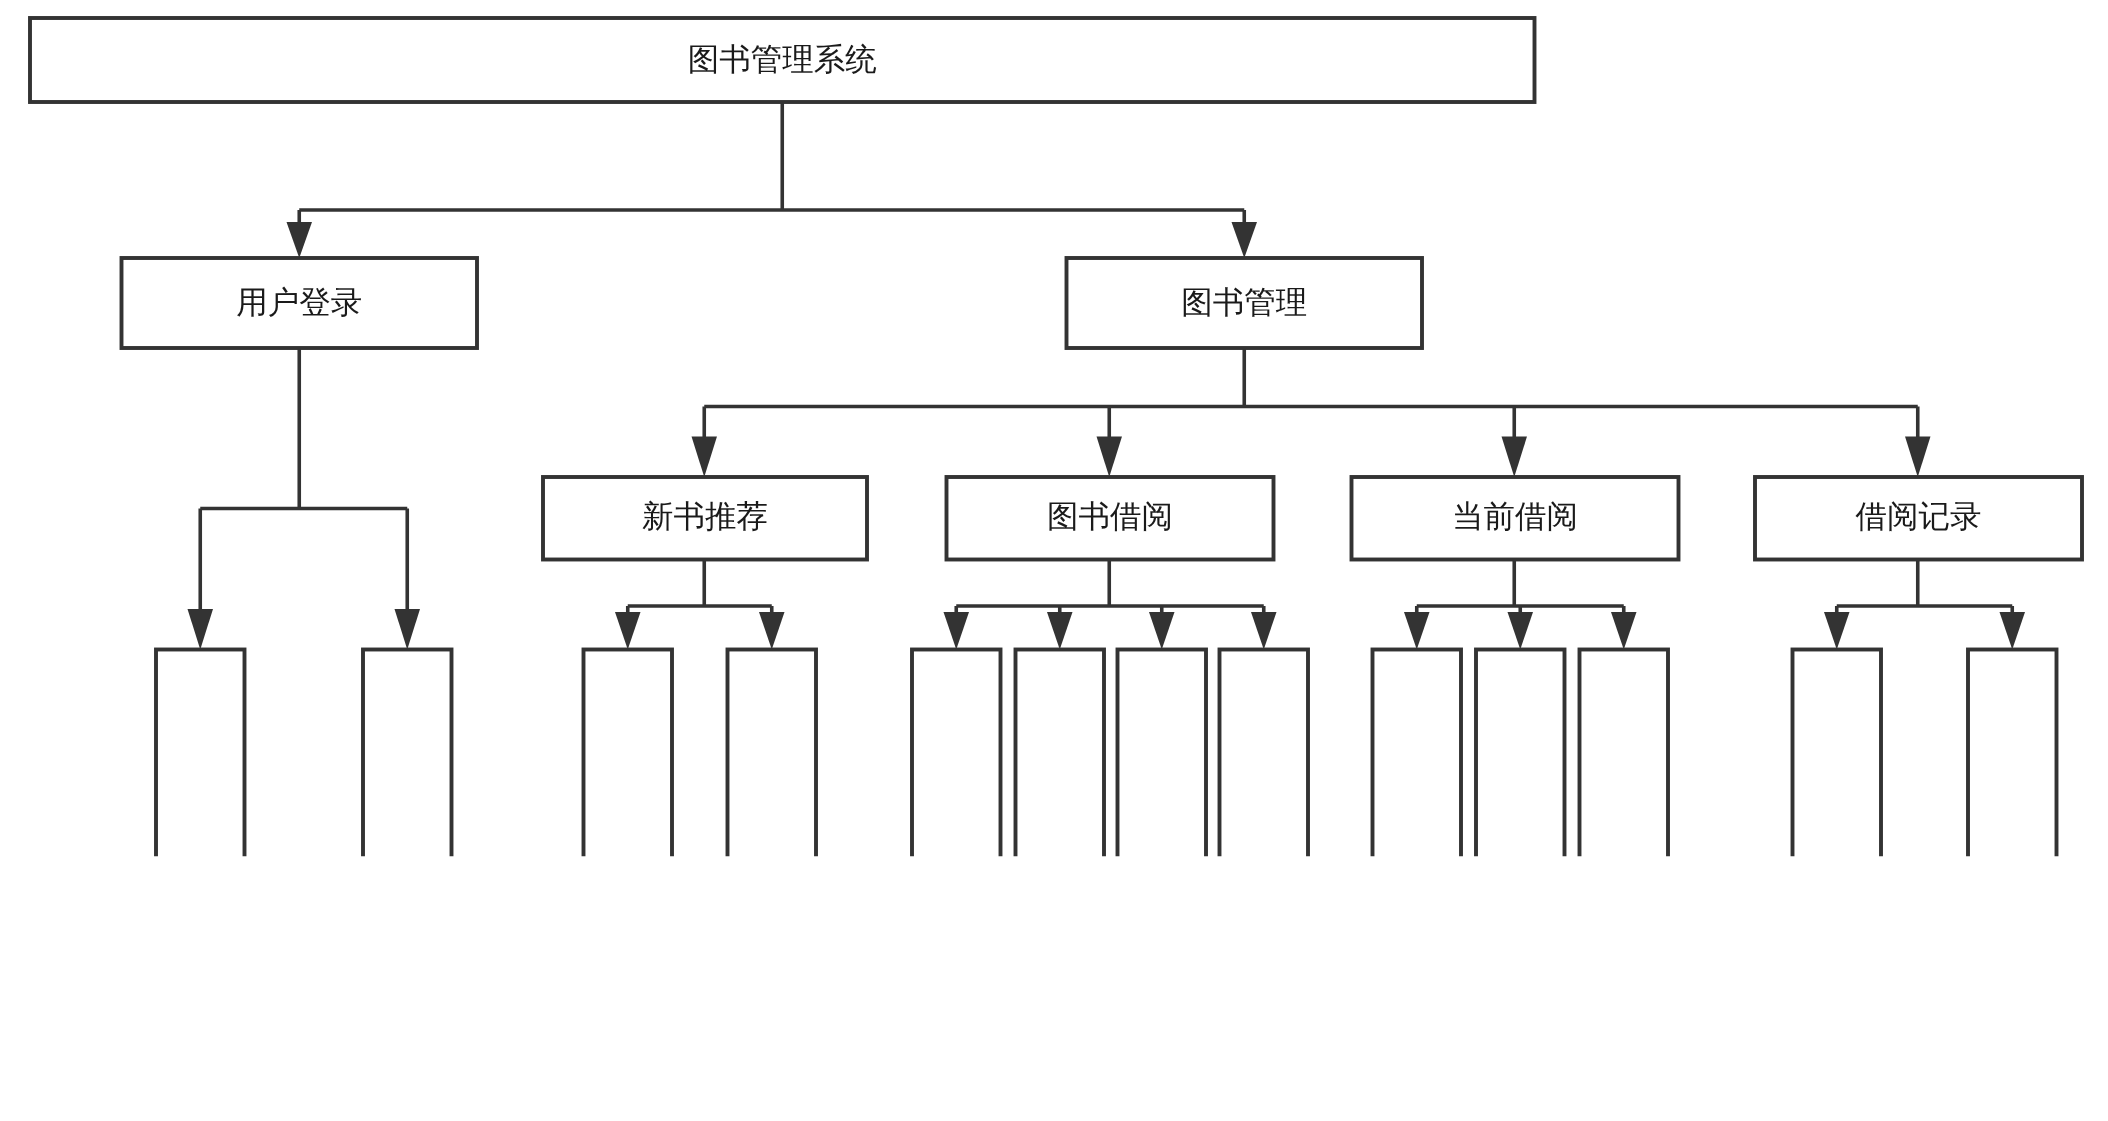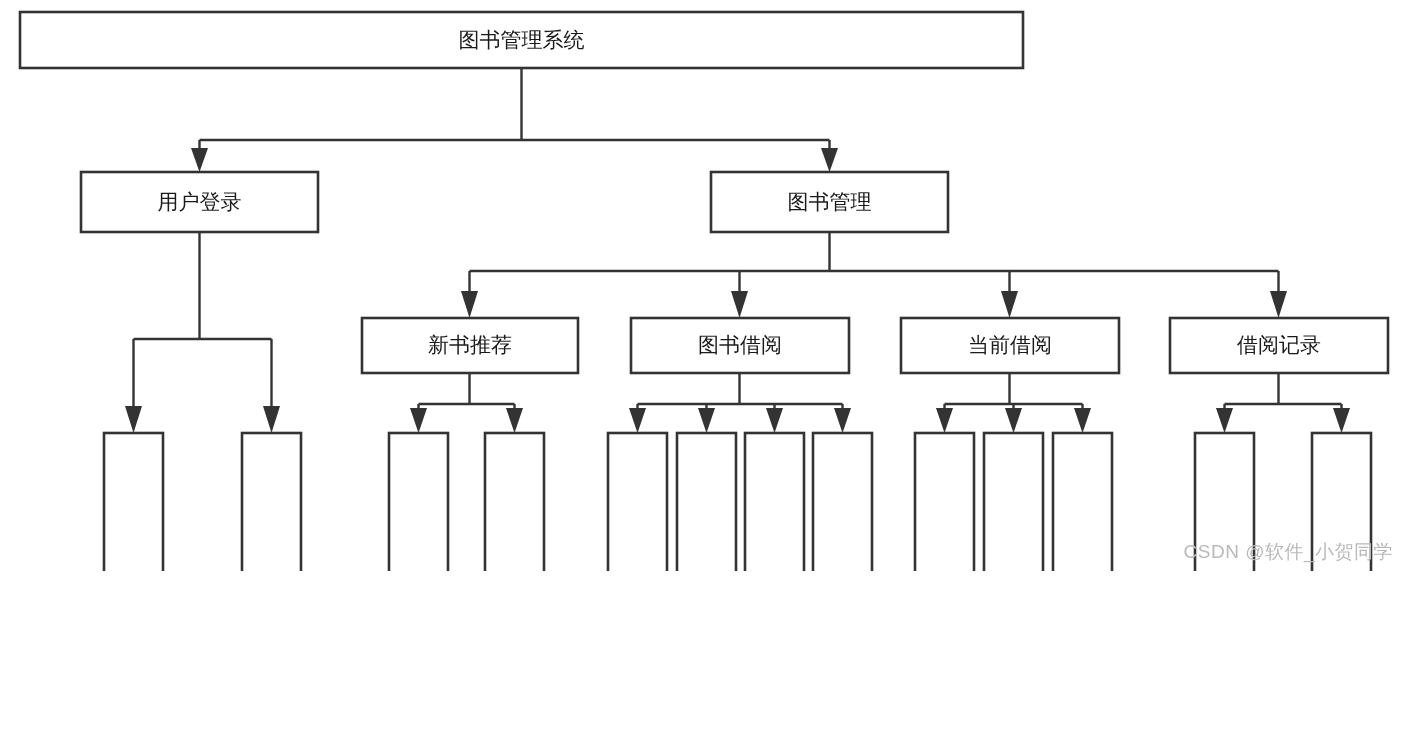--- a/index.html
+++ b/index.html
@@ -214,14 +214,13 @@
   <div class="node-label-vertical" style="left:608px; top:508px; width:59px; height:215px;">查询图书</div>
   <div class="node-label-vertical" style="left:677px; top:441px; width:59px; height:285px;">新增图书（管理员）</div>
   <div class="node-label-vertical" style="left:745px; top:441px; width:59px; height:285px;">编辑图书（管理员）</div>
   <div class="node-label-vertical" style="left:813px; top:508px; width:59px; height:215px;">借阅图书</div>
   <div class="node-label-vertical" style="left:915px; top:508px; width:59px; height:215px;">查询图书</div>
   <div class="node-label-vertical" style="left:984px; top:508px; width:59px; height:215px;">归还图书</div>
   <div class="node-label-vertical" style="left:1053px; top:441px; width:59px; height:285px;">确认归还（管理员）</div>
   <div class="node-label-vertical" style="left:1195px; top:466px; width:59px; height:255px;">新增借阅记录</div>
   <div class="node-label-vertical" style="left:1312px; top:466px; width:59px; height:255px;">查询借阅记录</div>
 
-  <div class="watermark">CSDN @软件_小贺同学</div>
 </div>
 
 </body></html>

